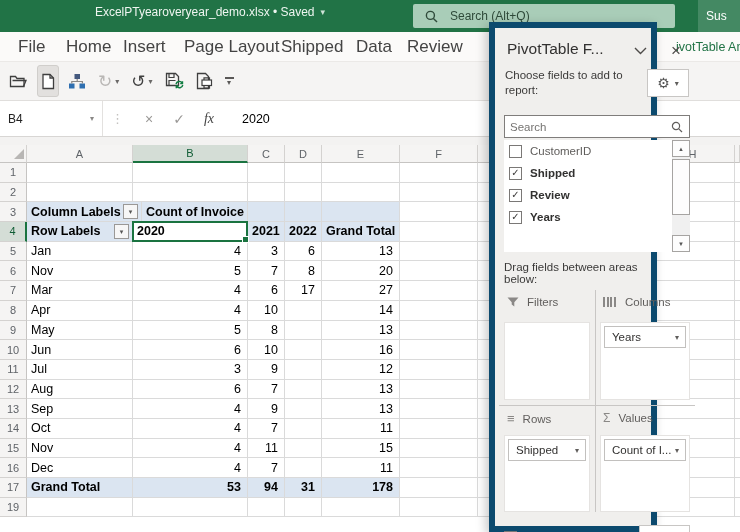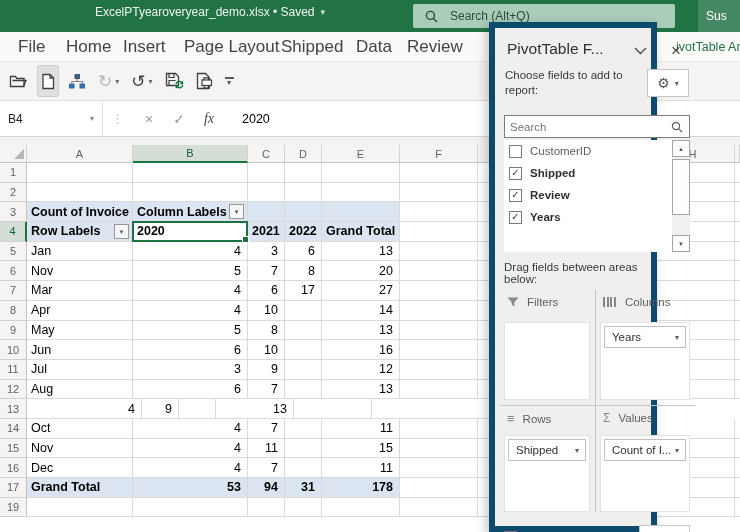--- a/index.html
+++ b/index.html
@@ -243,26 +243,26 @@
       <div class="c" style="width: 37px;"></div>
       <div class="c" style="width: 37px;"></div>
       <div class="c" style="width: 78px;"></div>
       <div class="c" style="width: 78px;"></div>
       <div class="c" style="width: 173px;"></div>
       <div class="c" style="width: 84px;"></div>
       <div class="c" style="width: 5px;"></div>
     </div>
     <div class="g-row">
       <div class="rc" style="height: 19.7px;">3</div>
-      <div class="c blue b" style="width: 106px;">
-        <span>Count of Invoice</span>
-      </div>
       <div class="c blue b" style="width: 115px;">
         <span>Column Labels</span>
         <span class="dd-btn">▾</span>
+      </div>
+      <div class="c blue b" style="width: 106px;">
+        <span>Count of Invoice</span>
       </div>
       <div class="c blue" style="width: 37px;"></div>
       <div class="c blue" style="width: 37px;"></div>
       <div class="c blue" style="width: 78px;"></div>
       <div class="c" style="width: 78px;"></div>
       <div class="c" style="width: 173px;"></div>
       <div class="c" style="width: 84px;"></div>
       <div class="c" style="width: 5px;"></div>
     </div>
     <div class="g-row">
@@ -449,20 +449,23 @@
       <div class="c num" style="width: 78px;">
         <span>13</span>
       </div>
       <div class="c" style="width: 78px;"></div>
       <div class="c" style="width: 173px;"></div>
       <div class="c" style="width: 84px;"></div>
       <div class="c" style="width: 5px;"></div>
     </div>
     <div class="g-row">
       <div class="rc" style="height: 19.7px;">13</div>
+      <div class="c" style="width: 106px;">
+        <span>Sep</span>
+      </div>
       <div class="c num" style="width: 115px;">
         <span>4</span>
       </div>
       <div class="c num" style="width: 37px;">
         <span>9</span>
       </div>
       <div class="c num" style="width: 37px;"></div>
       <div class="c num" style="width: 78px;">
         <span>13</span>
       </div>

